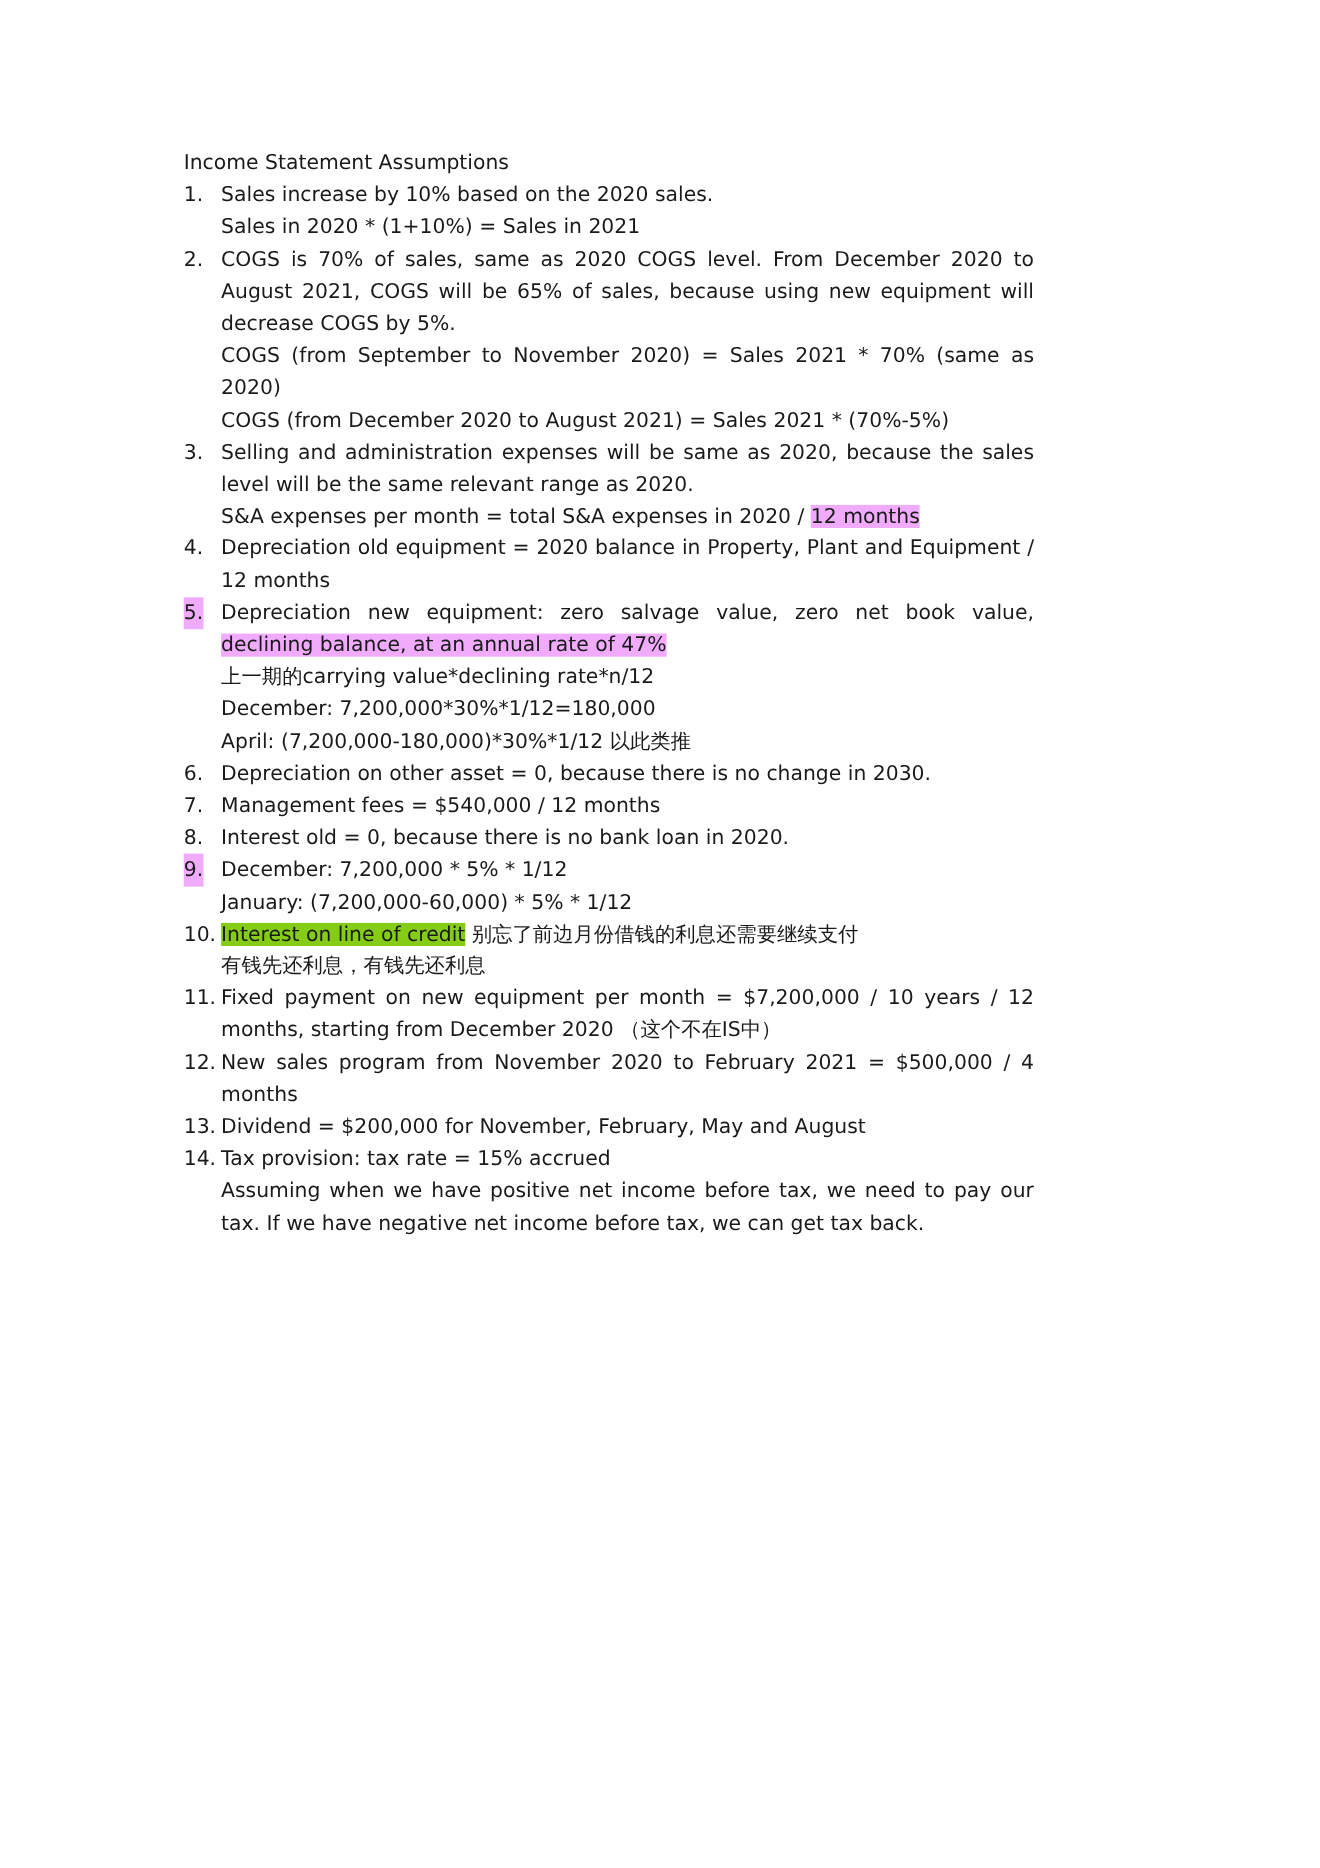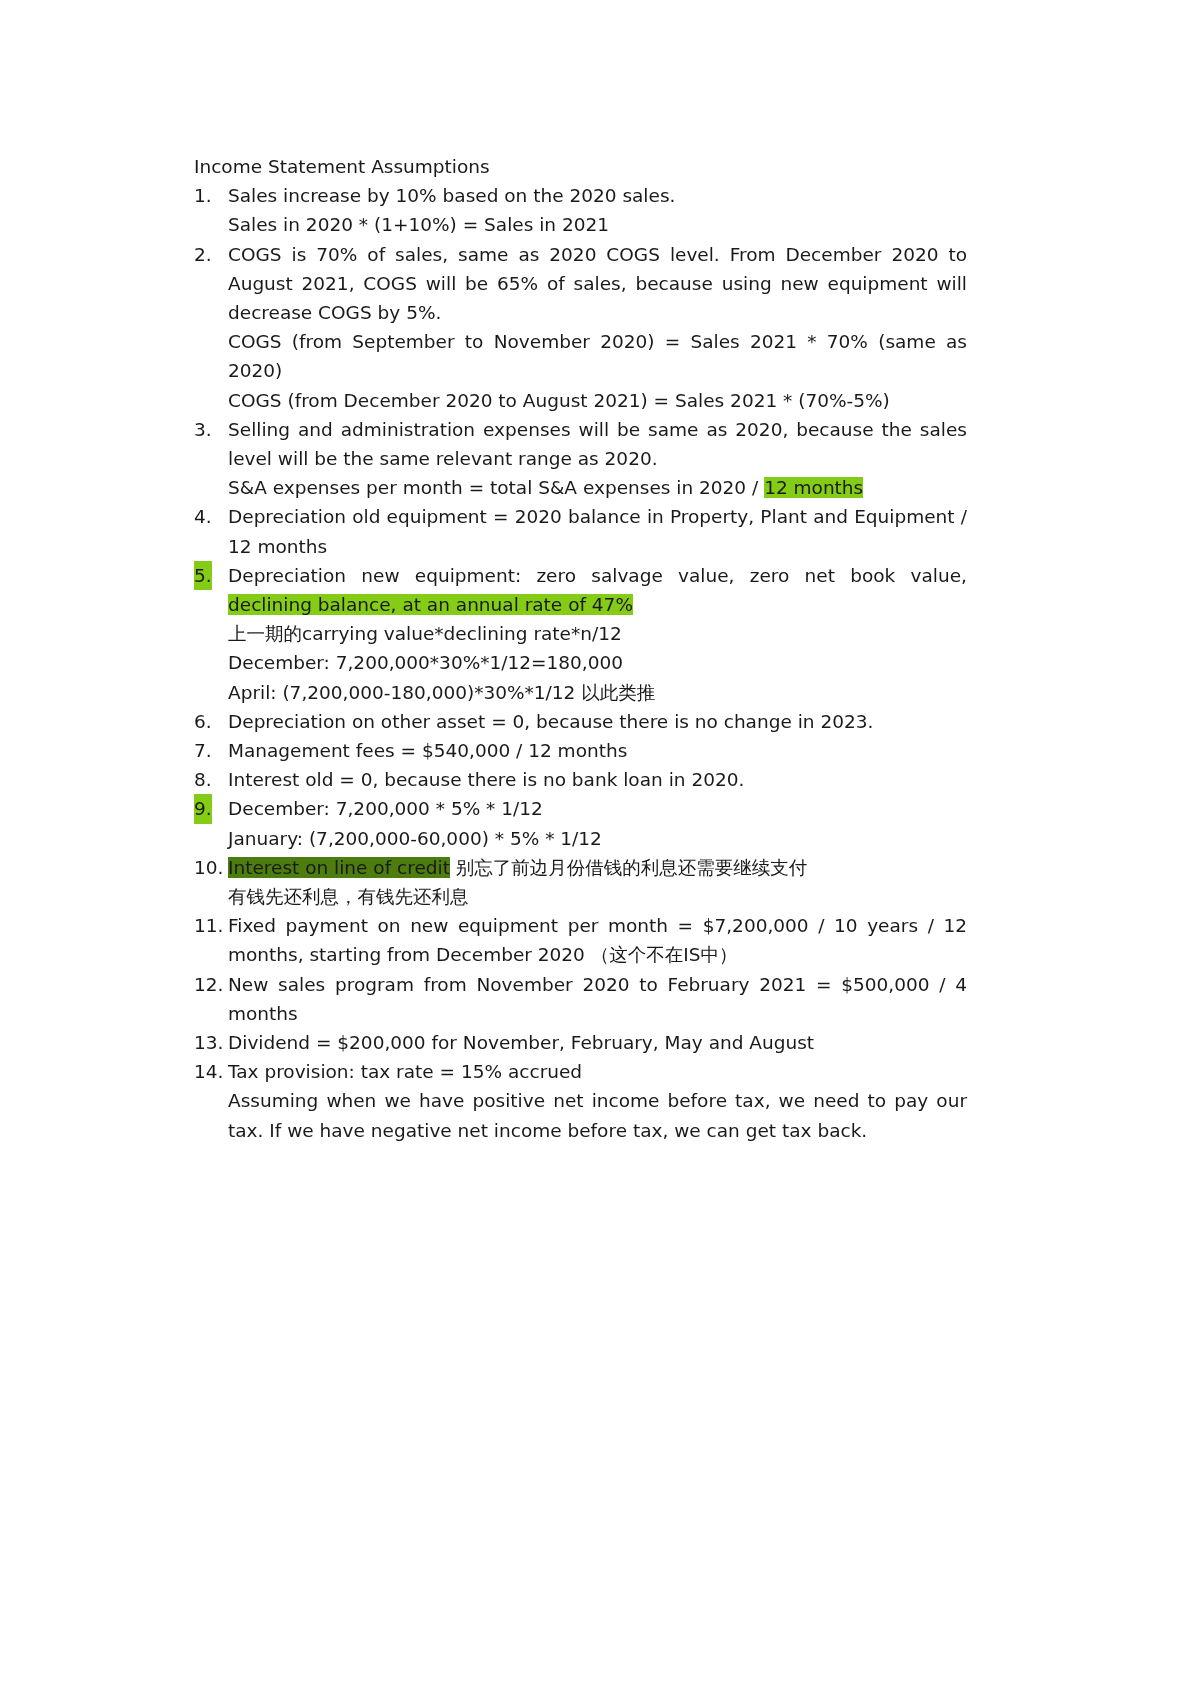--- a/index.html
+++ b/index.html
@@ -1,25 +1,25 @@
 <!DOCTYPE html>
 <html><head>
 <meta charset="utf-8">
 <style>
   html, body { margin:0; padding:0; background:#ffffff; }
   body { width:1200px; height:1698px; position:relative; overflow:hidden;
          font-family:"DejaVu Sans", sans-serif; color:#1a1a1a; }
-  .page { position:absolute; left:167px; top:152px; width:773px; font-size:18.5px; line-height:29.2px;margin-left:27px; }
+  .page { position:absolute; left:167px; top:134px; width:773px; font-size:18.5px; line-height:29.2px; }
   .title { display:block; height:29.2px; }
   .item { position:relative; padding-left:34px; text-align:justify; }
   .num { position:absolute; left:0; top:0; }
   .line { display:block; }
   .justify { text-align:justify; text-align-last:left; }
-  .hl-y { background:#84cc16; }
-  .hl-r { background:#4d7c0f; }
+  .hl-y { background:#f0abfc; }
+  .hl-r { background:#84cc16; }
 </style>
 </head>
 <body>
 
 <div class="page">
   <span class="title">Income Statement Assumptions</span>
 
   <div class="item">
     <span class="num">1.</span>
     <span class="line">Sales increase by 10% based on the 2020 sales.</span>
@@ -48,21 +48,21 @@
     <span class="num hl-y">5.</span>
     <span class="line justify" style="text-align-last:justify;">Depreciation new equipment: zero salvage value, zero net book value,</span>
     <span class="line"><span class="hl-y">declining balance, at an annual rate of 47%</span></span>
     <span class="line">上一期的carrying value*declining rate*n/12</span>
     <span class="line">December: 7,200,000*30%*1/12=180,000</span>
     <span class="line">April: (7,200,000-180,000)*30%*1/12 以此类推</span>
   </div>
 
   <div class="item">
     <span class="num">6.</span>
-    <span class="line">Depreciation on other asset = 0, because there is no change in 2023.</span>
+    <span class="line">Depreciation on other asset = 0, because there is no change in 2030.</span>
   </div>
 
   <div class="item">
     <span class="num">7.</span>
     <span class="line">Management fees = $540,000 / 12 months</span>
   </div>
 
   <div class="item">
     <span class="num">8.</span>
     <span class="line">Interest old = 0, because there is no bank loan in 2020.</span>

